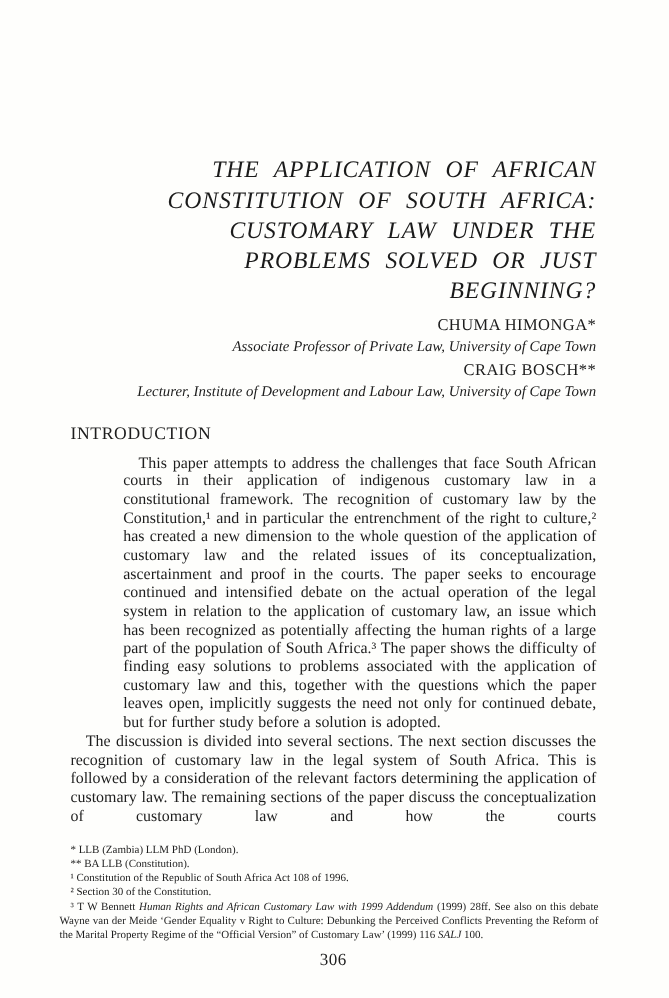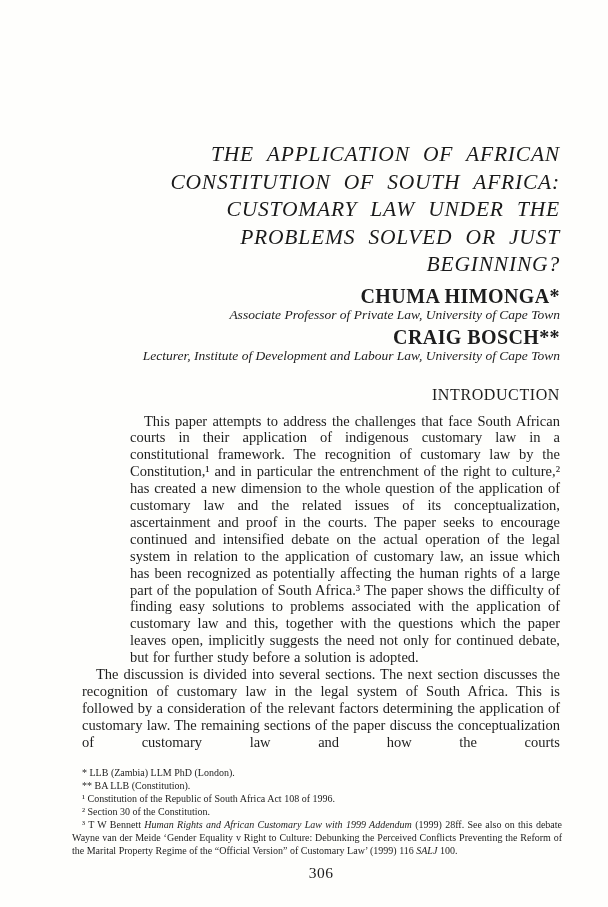--- a/index.html
+++ b/index.html
@@ -10,60 +10,59 @@
     color: #1d1d1d;
     overflow: hidden;
   }
   .page {
     position: relative;
     width: 608px; height: 907px;
     background: #fefefc;
   }
   .content {
     position: absolute;
-    left: 82px; top: 0;
+    left: 64px; top: 0;
     width: 478px;
   }
   
   .title-block {
     margin-top: 141px;
     text-align: right;
     font-style: italic;
     font-size: 21.5px;
     line-height: 27.5px;
     letter-spacing: 0.8px;
     word-spacing: 7px;
     color: #1a1a1a;
     white-space: nowrap;
   }
   
   .authors-block {
     margin-top: 8px;
     text-align: right;
   }
   .author-name {
-    font-weight: bold;
-    font-size: 20px;
+    font-weight: normal;
+    font-size: 15px;
     line-height: 19px;
     letter-spacing: 0.4px;
     margin-top: 4px;
   }
   .author-affiliation {
     font-style: italic;
     font-size: 13.5px;
     line-height: 18px;
   }
   
   .section-heading {
     margin-top: 21px;
     font-size: 16px;
     letter-spacing: 0.6px;
     line-height: 18px;
     font-weight: normal;
-    text-align: right;
   }
   
   .body-para {
     font-size: 14.5px;
     line-height: 16.9px;
     text-align: justify;
     text-indent: 14px;
     word-spacing: 0.5px;
   }
   .body-para:first-of-type { margin-top: 9px; margin-left: 48px; }

